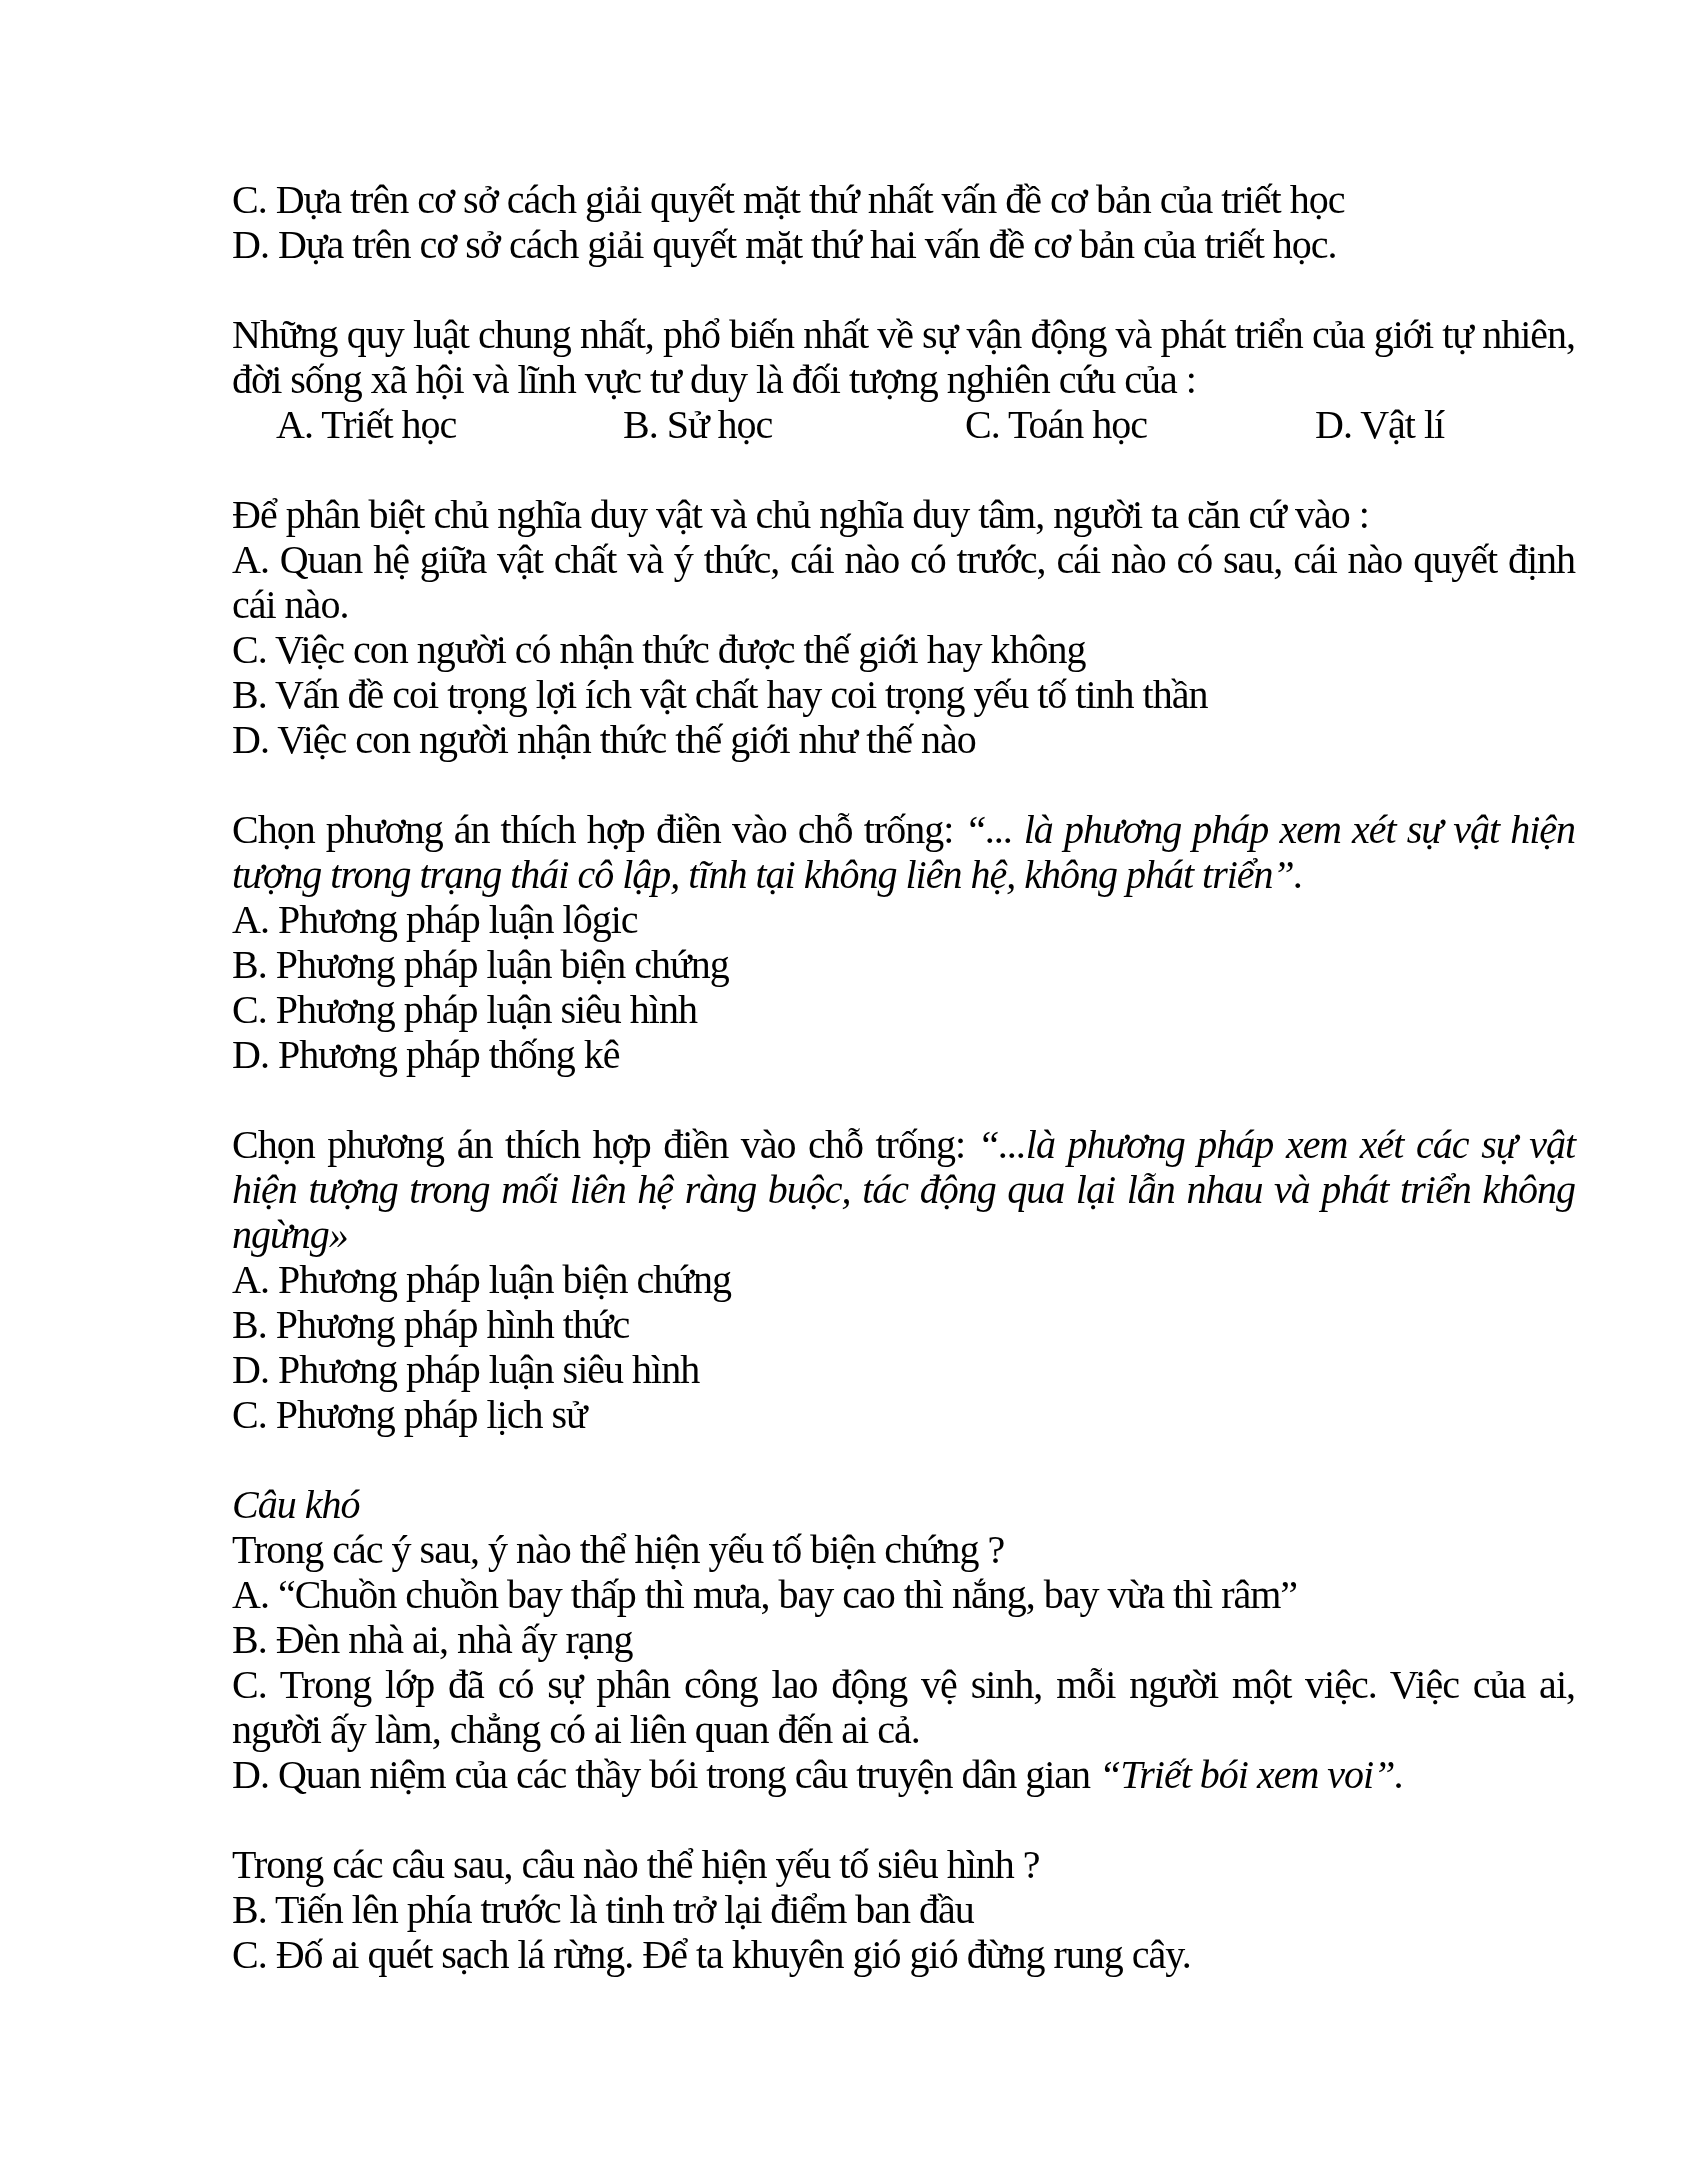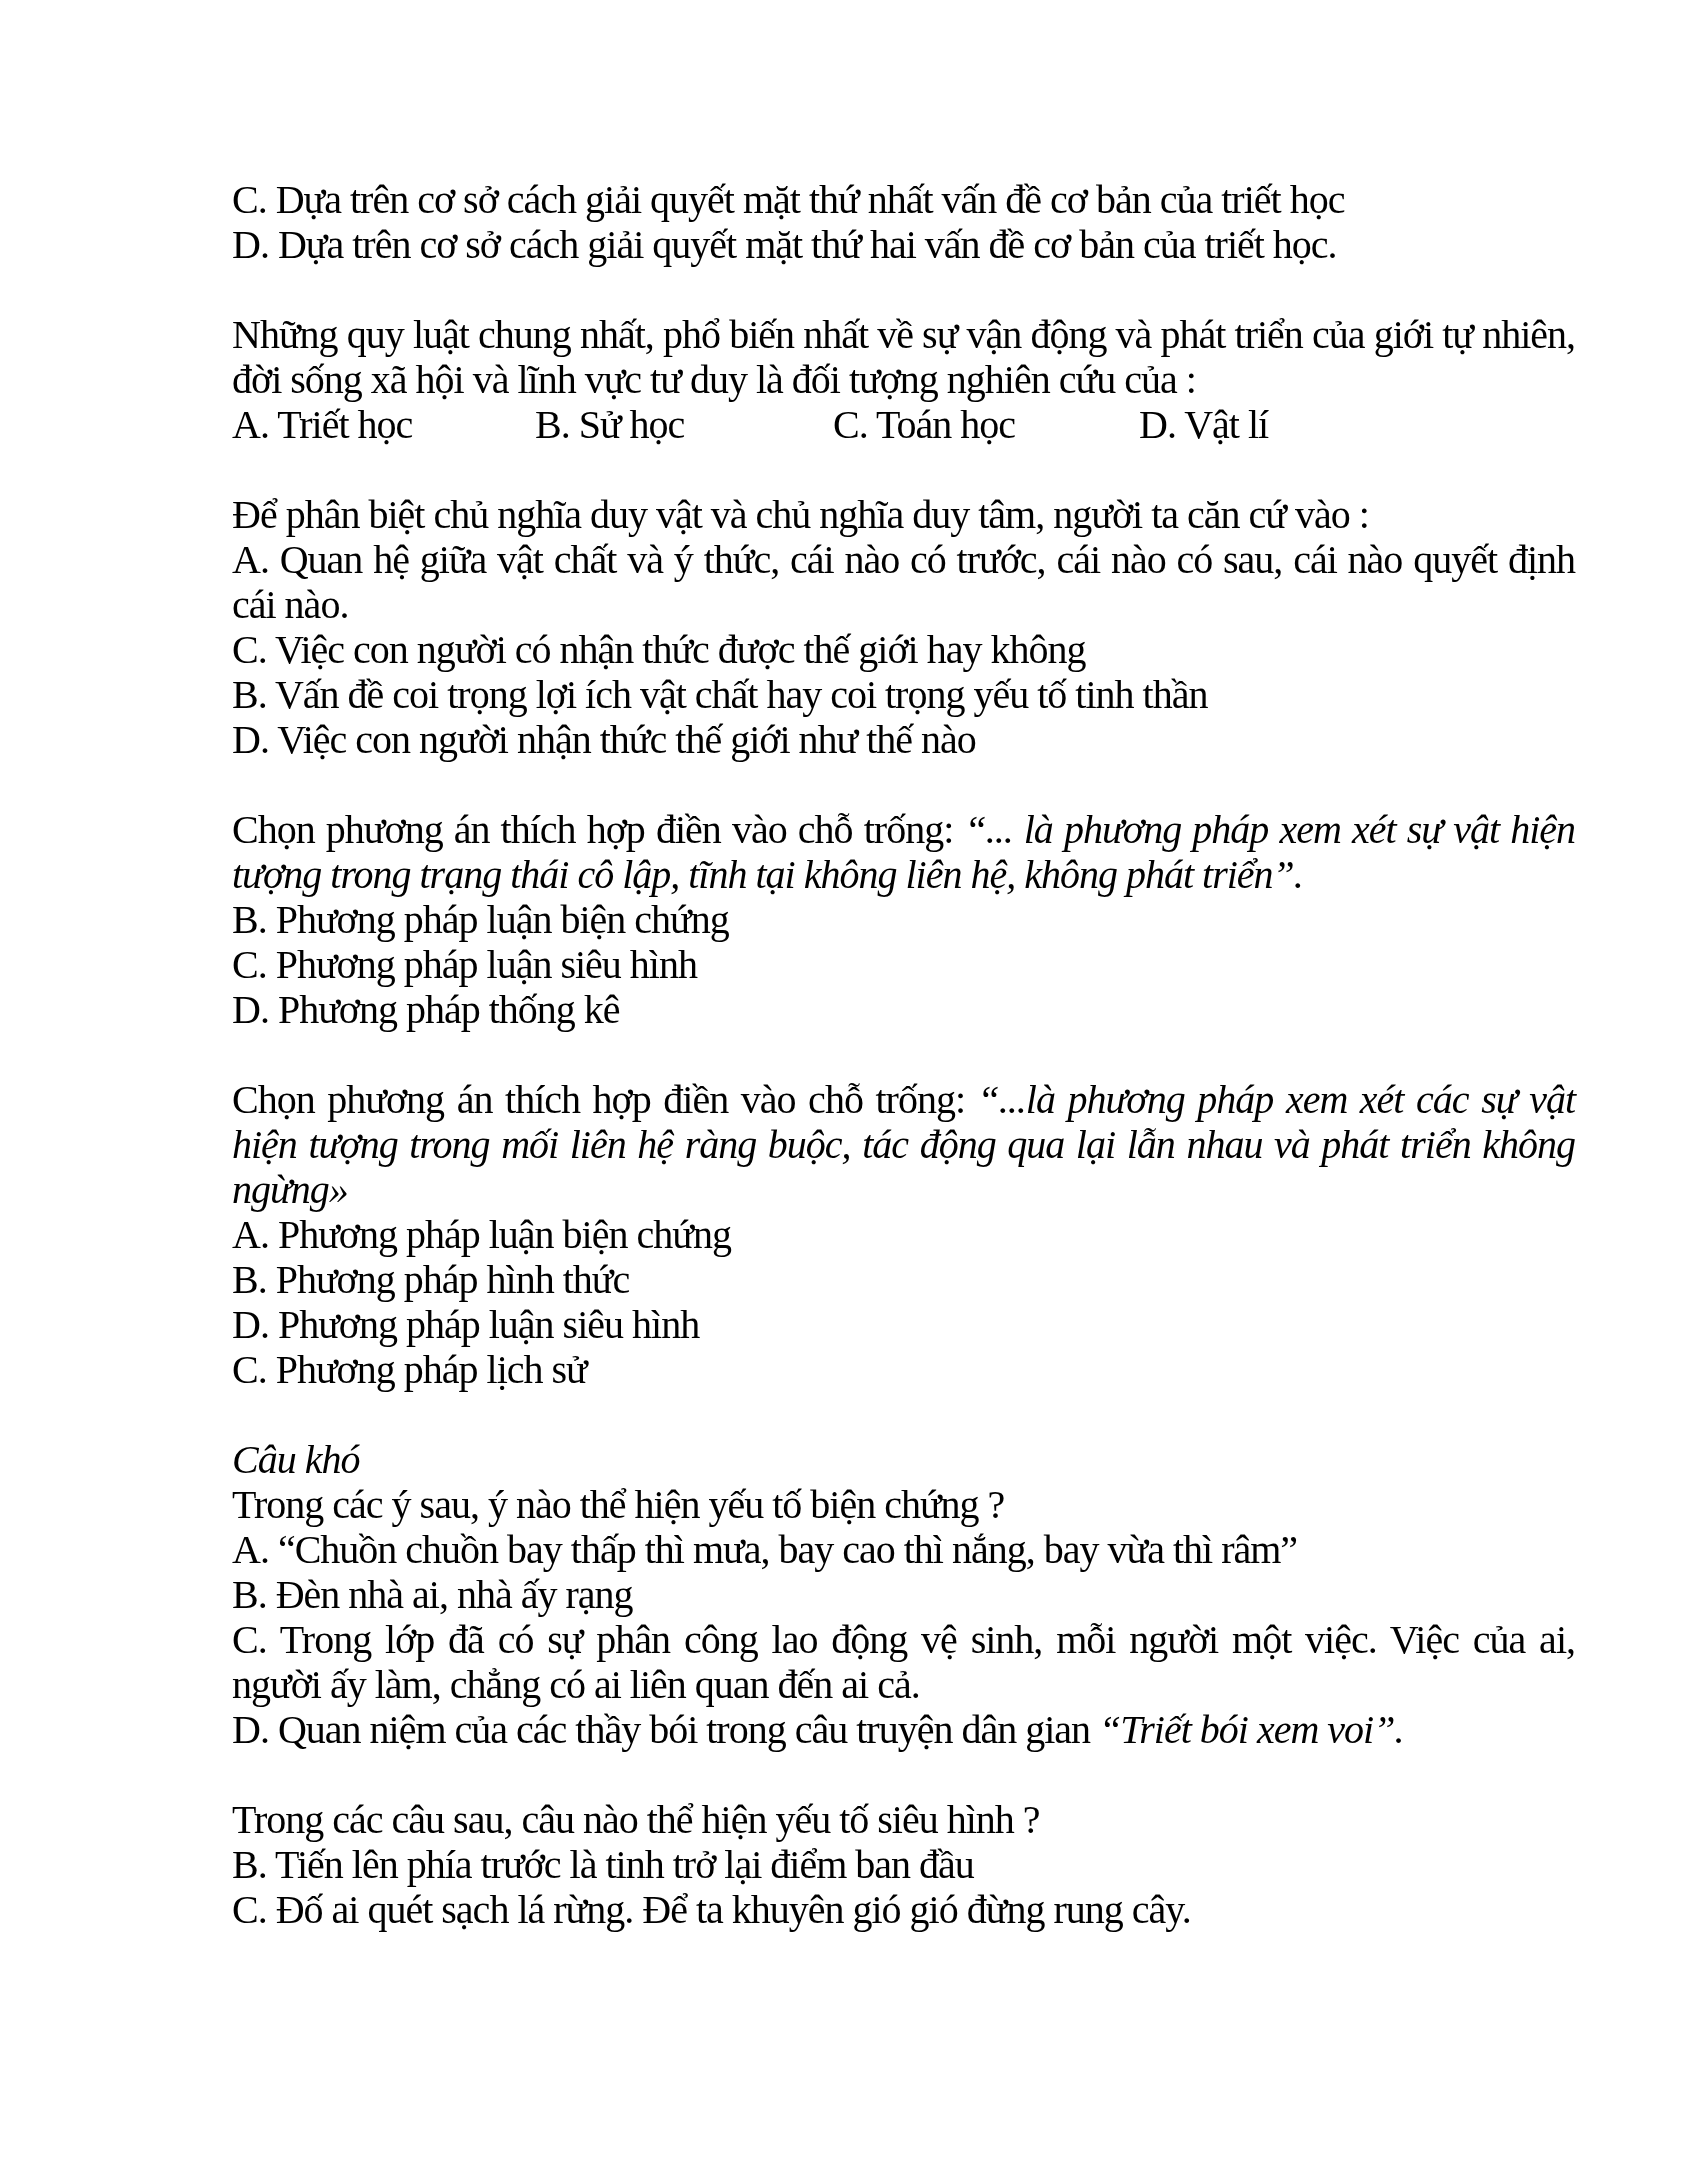--- a/index.html
+++ b/index.html
@@ -12,21 +12,21 @@
     font-size: 40px;
     line-height: 45px;
     letter-spacing: -1px;
     overflow: hidden;
   }
   .page { padding: 177px 112px 0 232px; }
   p { margin: 0; }
   .j { text-align: justify; text-align-last: left; }
   .i { font-style: italic; }
   .gap { height: 45px; }
-  .tabrow span { display: inline-block; vertical-align: top; }
+  .tabrow span { display: inline-block; vertical-align: top; margin-left: 44px; }
   .t1 { width: 303px; }
   .t2 { width: 298px; }
   .t3 { width: 306px; }
 </style>
 </head>
 <body>
 
 <div class="page">
 
   <p>C. Dựa trên cơ sở cách giải quyết mặt thứ nhất vấn đề cơ bản của triết học</p>
@@ -43,20 +43,21 @@
 
   <p>Để phân biệt chủ nghĩa duy vật và chủ nghĩa duy tâm, người ta căn cứ vào :</p>
   <p class="j">A. Quan hệ giữa vật chất và ý thức, cái nào có trước, cái nào có sau, cái nào quyết định cái nào.</p>
   <p>C. Việc con người có nhận thức được thế giới hay không</p>
   <p>B. Vấn đề coi trọng lợi ích vật chất hay coi trọng yếu tố tinh thần</p>
   <p>D. Việc con người nhận thức thế giới như thế nào</p>
 
   <div class="gap"></div>
 
   <p class="j"><span>Chọn phương án thích hợp điền vào chỗ trống: </span><span class="i">“... là phương pháp xem xét sự vật hiện tượng trong trạng thái cô lập, tĩnh tại không liên hệ, không phát triển”.</span></p>
+  <p>A. Phương pháp luận lôgic</p>
   <p>B. Phương pháp luận biện chứng</p>
   <p>C. Phương pháp luận siêu hình</p>
   <p>D. Phương pháp thống kê</p>
 
   <div class="gap"></div>
 
   <p class="j"><span>Chọn phương án thích hợp điền vào chỗ trống: </span><span class="i">“...là phương pháp xem xét các sự vật hiện tượng trong mối liên hệ ràng buộc, tác động qua lại lẫn nhau và phát triển không ngừng»</span></p>
   <p>A. Phương pháp luận biện chứng</p>
   <p>B. Phương pháp hình thức</p>
   <p>D. Phương pháp luận siêu hình</p>

